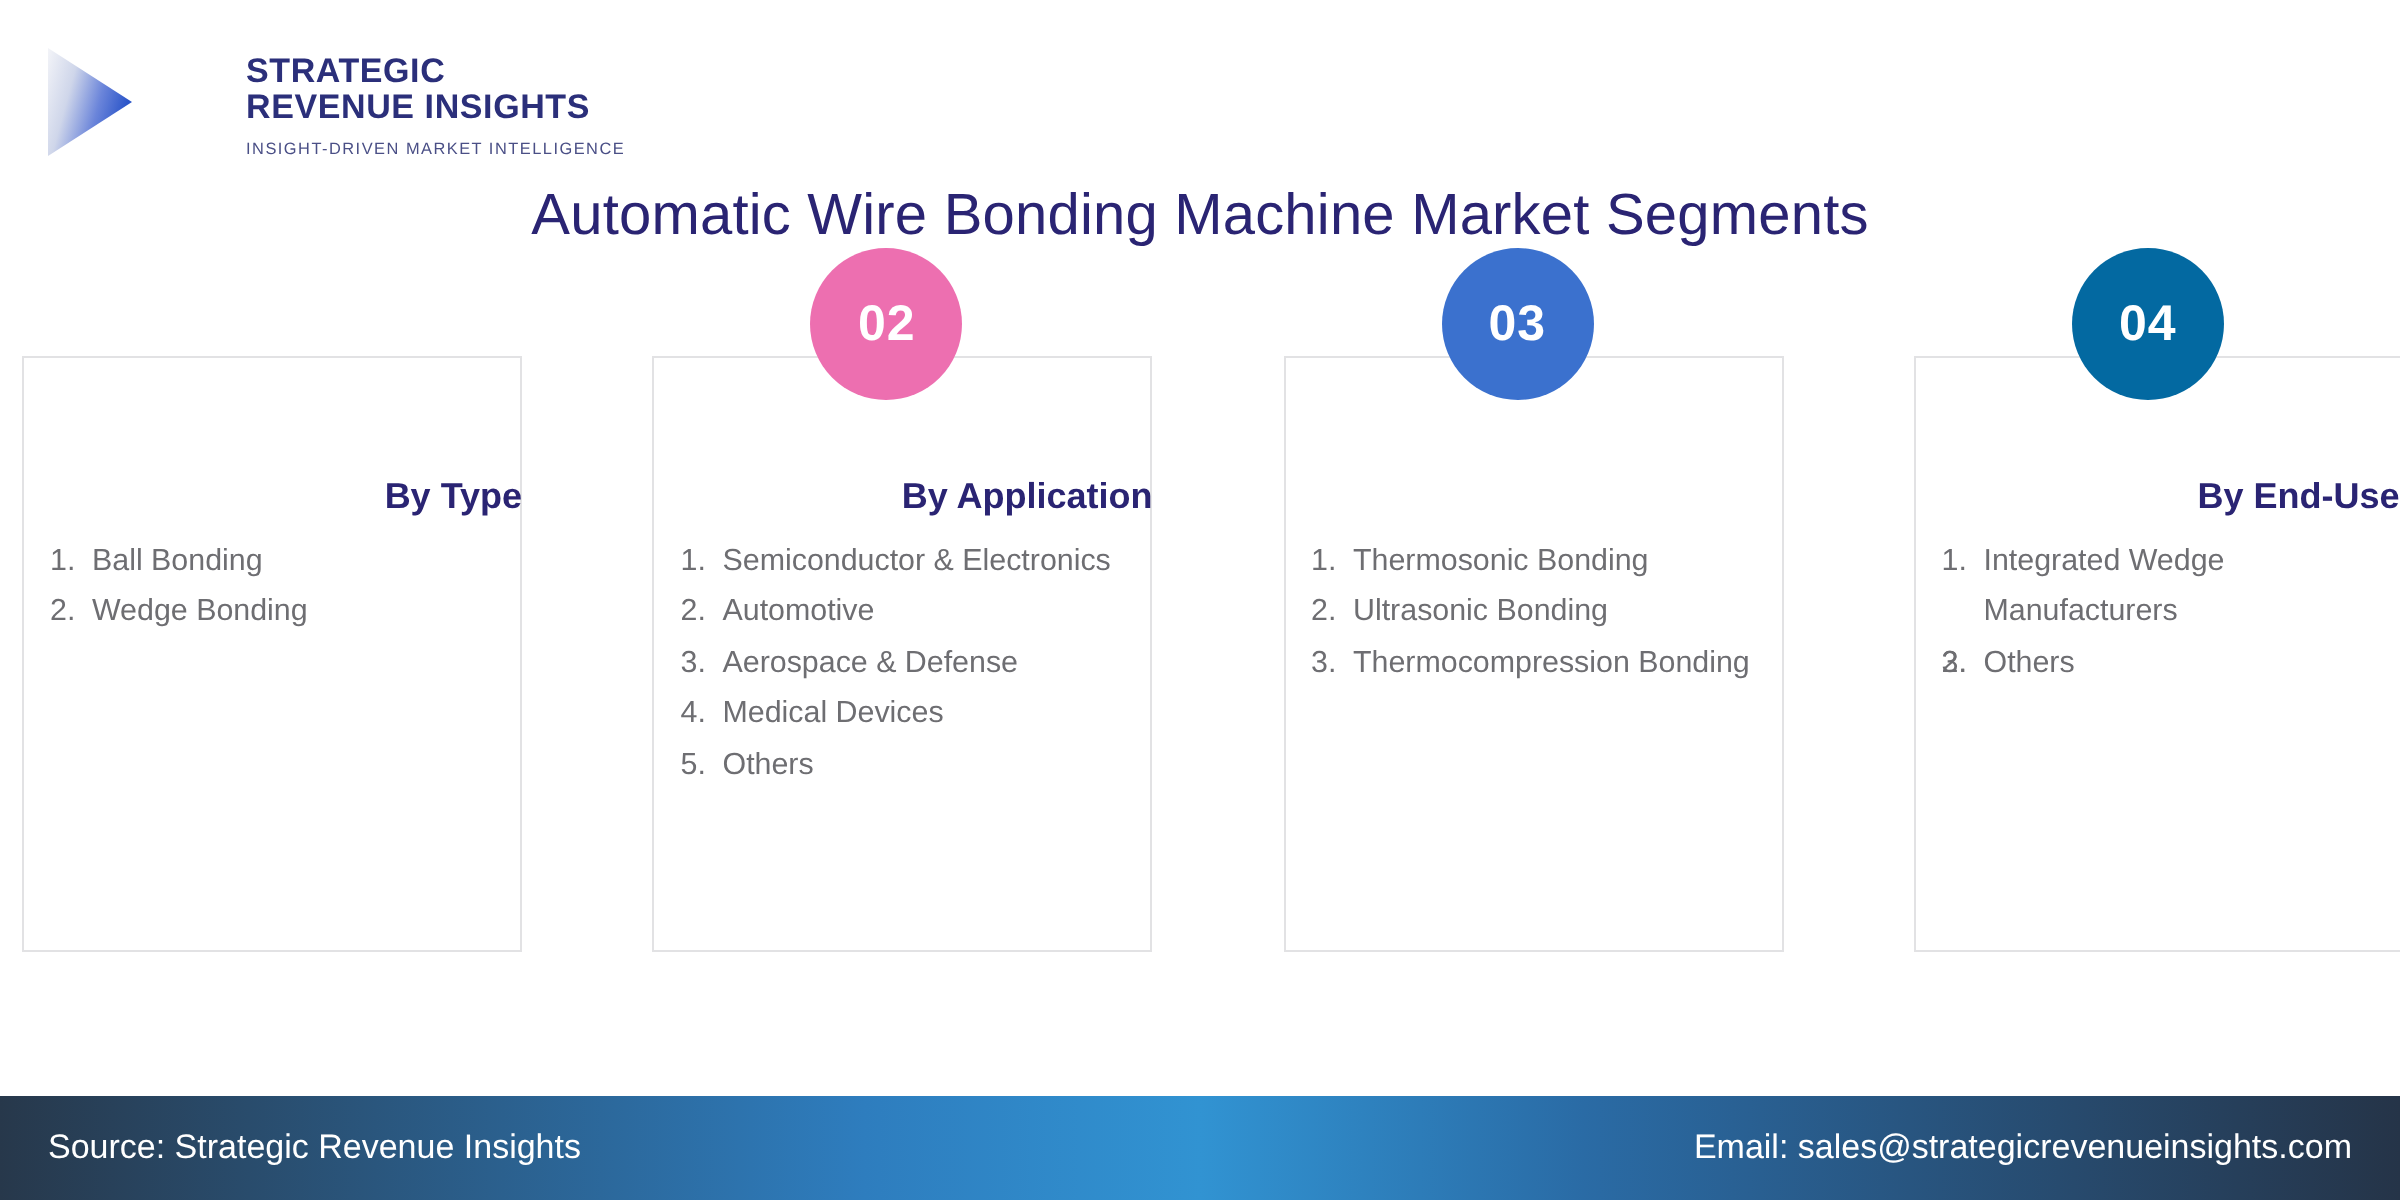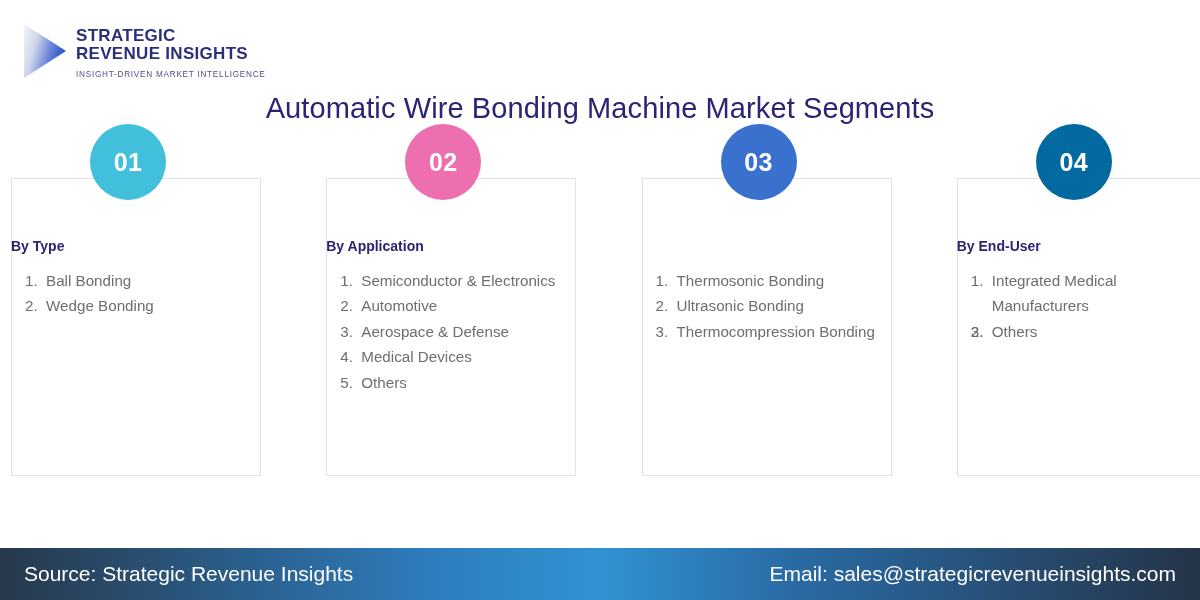--- a/index.html
+++ b/index.html
@@ -8,21 +8,21 @@
     width:1200px; height:600px;
     background:#ffffff;
     font-family:"Liberation Sans", sans-serif;
     overflow:hidden;
   }
   .page { position:relative; width:1200px; height:600px; background:#fff; }
 
   
   .logo-block { position:absolute; left:22px; top:22px; display:flex; align-items:flex-start; }
   .logo-mark { width:46px; height:58px; flex:0 0 auto; margin-right:8px; }
-  .logo-text { padding-top:5px; }
+  .logo-text { padding-top:5px;margin-left:47px; }
   .logo-line1, .logo-line2 {
     font-family:"Liberation Sans", sans-serif;
     font-weight:bold;
     font-size:17px;
     letter-spacing:0.3px;
     color:#2b2f7a;
     line-height:1.08;
   }
   .logo-tagline {
     margin-top:6px;
@@ -53,22 +53,22 @@
   }
   .badge {
     position:absolute; top:-54px; left:50%; transform:translateX(-50%);
     width:76px; height:76px; border-radius:50%;
     display:flex; align-items:center; justify-content:center;
     color:#ffffff; font-size:25px; font-weight:bold; letter-spacing:0.5px;
     z-index:3;
   }
   .card-heading {
     position:absolute; top:60px; left:0; width:250px;
-    text-align:left;
-    font-size:14px; font-weight:bold; color:#2a2473;
+    text-align:right;
+    font-size:18px; font-weight:bold; color:#2a2473;
   }
   .card-list {
     position:absolute; top:90px; left:14px; width:226px;
     list-style:none;
     color:#6e6e72;
     font-size:15.2px;
     line-height:1.67;
   }
   .card-list li {
     position:relative;
@@ -79,21 +79,21 @@
     position:absolute; left:0; top:0;
   }
 
   
   .footer {
     position:absolute; left:0; top:548px; width:1200px; height:52px;
     background:linear-gradient(90deg, #27384b 0%, #2e7dbe 36%, #3193d2 50%, #2a6ba5 66%, #253448 100%);
     display:flex; align-items:center; justify-content:space-between;
     padding:16px 24px;
     color:#ffffff;
-    font-size:21px;
+    font-size:17px;
   }
 </style>
 </head>
 <body>
 
 <div class="page">
 
   <div class="logo-block">
     <svg class="logo-mark" viewBox="0 0 46 58">
       <defs>
@@ -113,23 +113,20 @@
       <div class="logo-tagline">INSIGHT-DRIVEN MARKET INTELLIGENCE</div>
     </div>
   </div>
 
   <div class="main-title">Automatic Wire Bonding Machine Market Segments</div>
 
   <div class="cards">
 
     <div class="card-slot">
       <div class="card-box"></div>
-      <div class="badge" style="background:#41bfdb;">
-        <span>01</span>
-      </div>
       <div class="card-heading">By Type</div>
       <ul class="card-list">
         <li><span class="num">1.</span><span>Ball Bonding</span></li>
         <li><span class="num">2.</span><span>Wedge Bonding</span></li>
       </ul>
     </div>
 
     <div class="card-slot">
       <div class="card-box"></div>
       <div class="badge" style="background:#ed6fb0;">
@@ -157,21 +154,21 @@
       </ul>
     </div>
 
     <div class="card-slot">
       <div class="card-box"></div>
       <div class="badge" style="background:#0369a1;">
         <span>04</span>
       </div>
       <div class="card-heading">By End-User</div>
       <ul class="card-list">
-        <li><span class="num">1.</span><span>Integrated Medical Manufacturers</span></li>
+        <li><span class="num">1.</span><span>Integrated Wedge Manufacturers</span></li>
         <li><span class="num">2.</span></li>
         <li><span class="num">3.</span><span>Others</span></li>
       </ul>
     </div>
 
   </div>
 
   <div class="footer">
     <div>Source: Strategic Revenue Insights</div>
     <div>Email: sales@strategicrevenueinsights.com</div>

